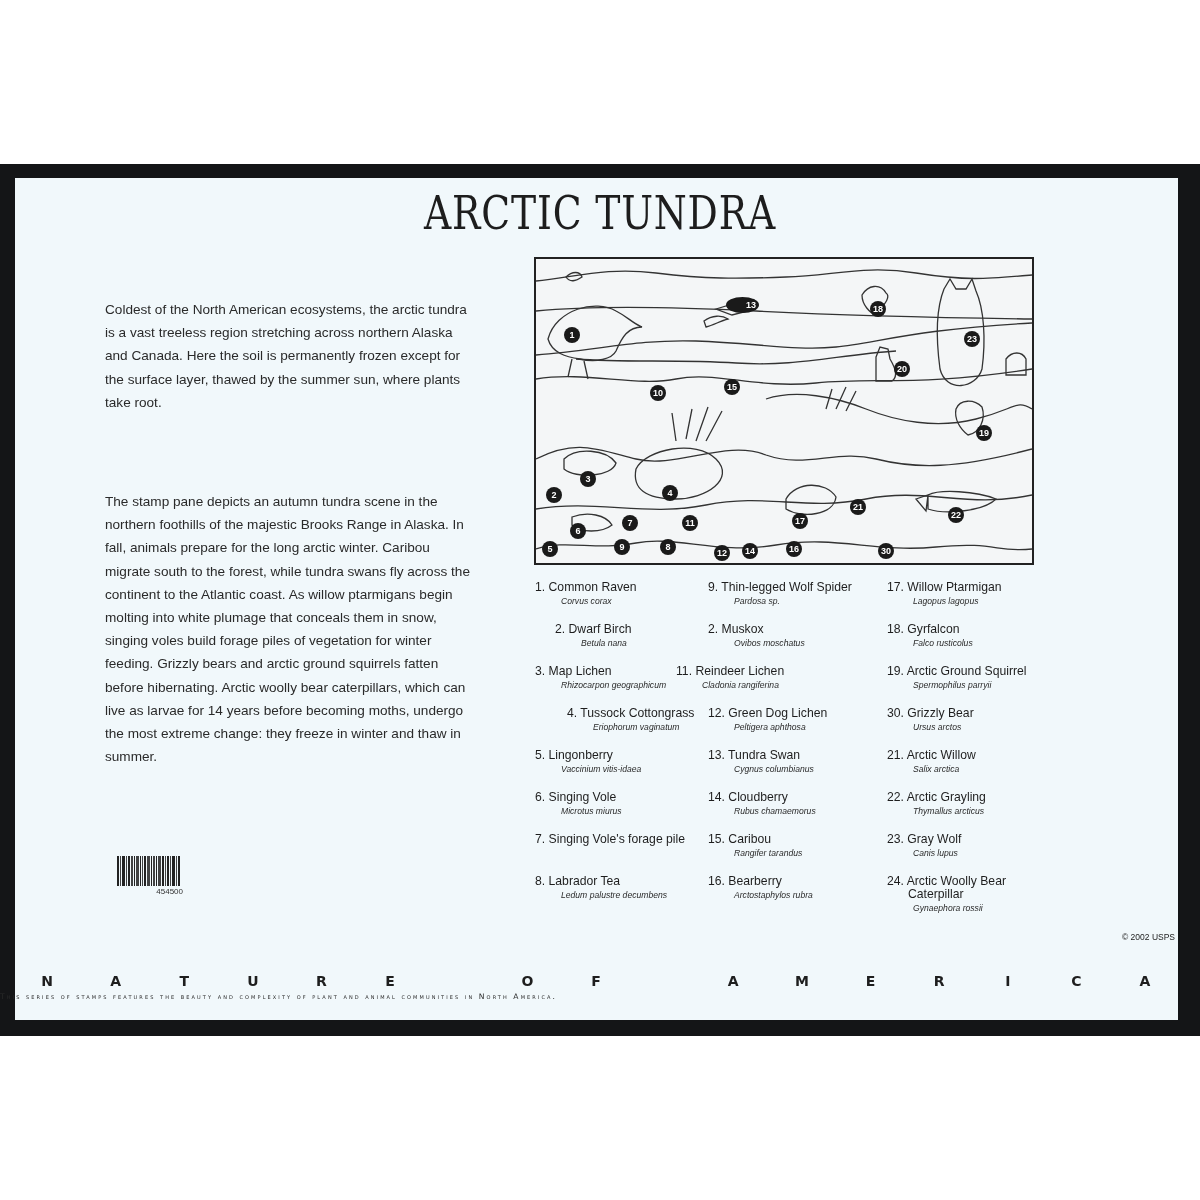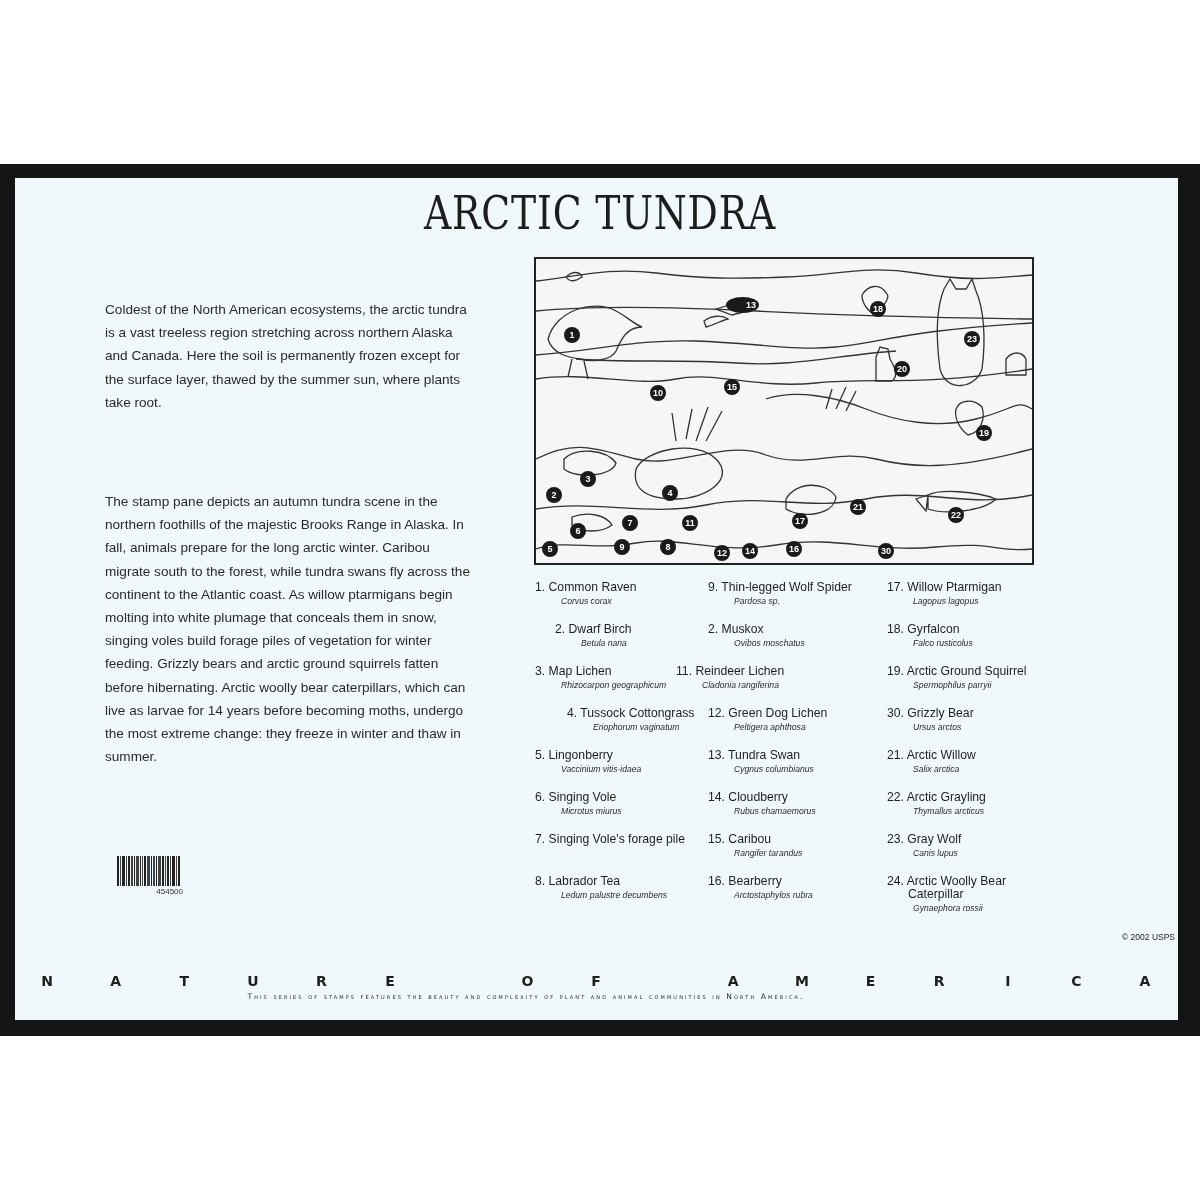--- a/index.html
+++ b/index.html
@@ -17,21 +17,21 @@
   .illus{position:absolute;left:534px;top:257px;width:496px;height:304px;border:2px solid #222;background:#f4f6f7;overflow:hidden;}
   .illus svg{position:absolute;left:0;top:0;}
   .marker{position:absolute;width:16px;height:16px;border-radius:50%;background:#1a1a1a;color:#fff;font-size:9px;font-weight:bold;line-height:16px;text-align:center;font-family:"Liberation Sans",sans-serif;}
   .legend{position:absolute;font-family:"Liberation Sans",sans-serif;}
   .entry{position:absolute;width:180px;}
   .entry .common{font-size:12.2px;color:#1e1e1e;white-space:nowrap;line-height:14px;}
   .entry .sci{font-size:8.6px;font-style:italic;color:#2a2a2a;margin-left:26px;line-height:14px;white-space:nowrap;}
   .entry .common2{font-size:12.2px;color:#1e1e1e;margin-left:21px;line-height:13px;}
   .copyright{position:absolute;left:1094px;top:932px;font-size:8.5px;color:#222;font-family:"Liberation Sans",sans-serif;margin-left:28px;}
   .nature{position:absolute;left:40px;top:973px;width:1112px;display:flex;justify-content:space-between;font-family:"DejaVu Sans",sans-serif;font-weight:bold;font-size:14px;color:#1e1e1e;}
-  .tagline{position:absolute;left:0;width:1052px;top:992px;text-align:center;font-family:"DejaVu Sans",sans-serif;font-size:7.6px;letter-spacing:2.1px;color:#2a2a2a;font-variant:small-caps;}
+  .tagline{position:absolute;left:0;width:1052px;top:992px;text-align:left;font-family:"DejaVu Sans",sans-serif;font-size:7.6px;letter-spacing:2.1px;color:#2a2a2a;font-variant:small-caps;}
 </style>
 </head>
 <body>
 
 <div class="frame"></div>
 <div class="sheet"></div>
 
 <div class="title">ARCTIC TUNDRA</div>
 
 <div class="intro p1">

